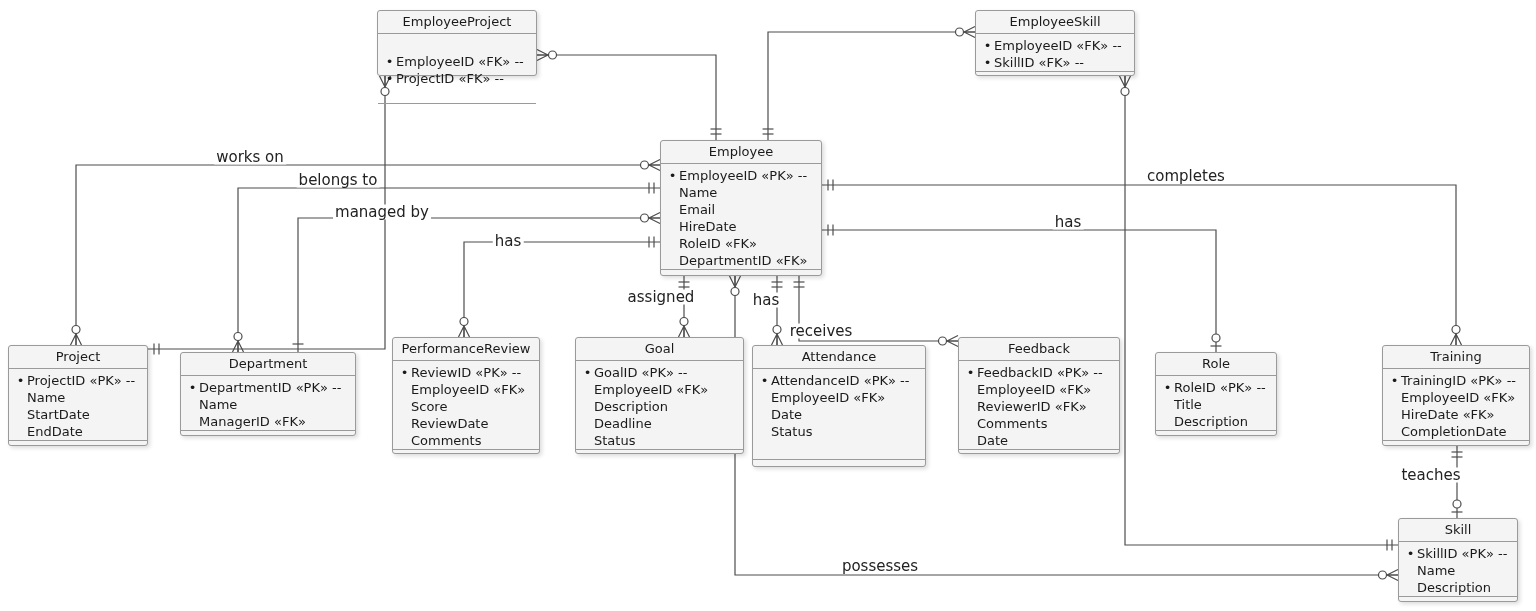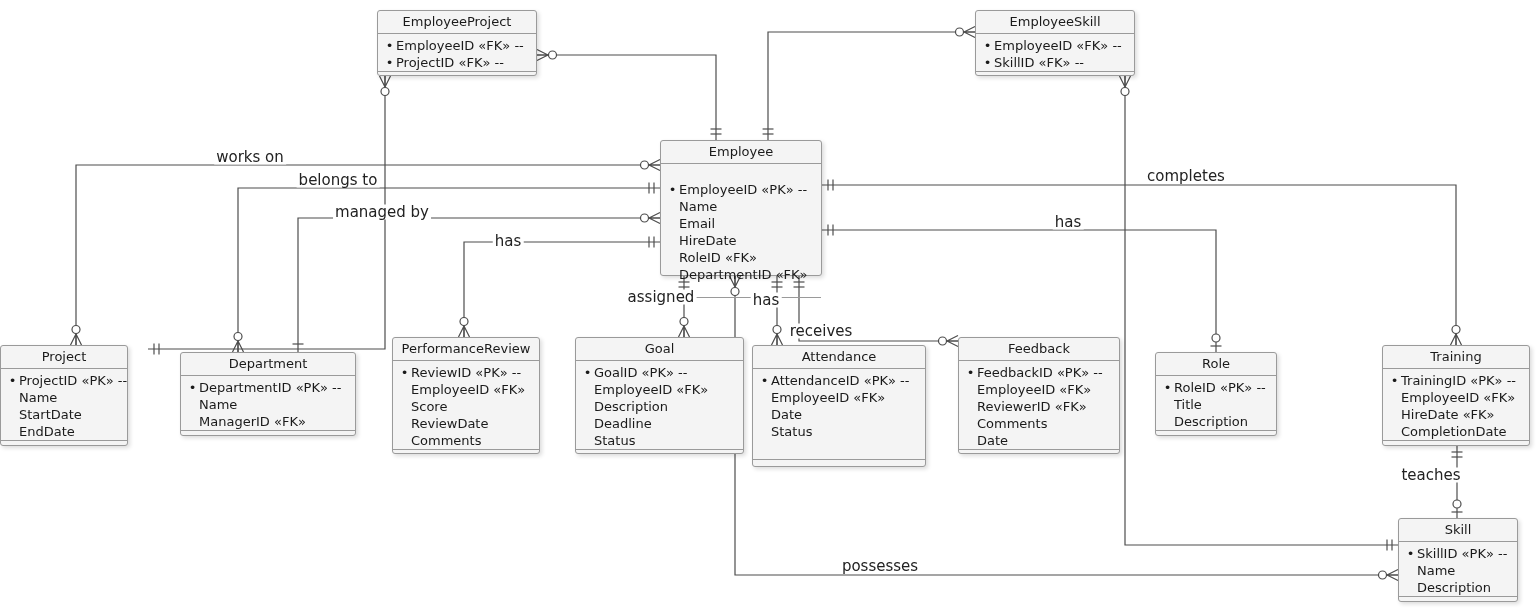--- a/index.html
+++ b/index.html
@@ -103,21 +103,21 @@
       <path d="M833,235.5 L833,224.5" class="ln"></path>
       <path d="M1221.5,346 L1210.5,346" class="ln"></path>
       <circle cx="1216" cy="338" r="4" class="nd"></circle>
       <polyline points="1457,446 1457,518" class="ln"></polyline>
       <path d="M1451.5,452 L1462.5,452" class="ln"></path>
       <path d="M1451.5,457 L1462.5,457" class="ln"></path>
       <path d="M1462.5,512 L1451.5,512" class="ln"></path>
       <circle cx="1457" cy="504" r="4" class="nd"></circle>
     </svg>
 
-  <div class="entity" style="left:377px;top:10px;width:160px;height:66px;">
+  <div class="entity" style="left:377px;top:10px;width:160px;height:66px;gap:16px;">
     <div class="entity-title">EmployeeProject</div>
     <div class="entity-body">
       <div class="attr">
           <span class="b">•</span>
           <span>EmployeeID «FK» --</span>
         </div>
       <div class="attr">
           <span class="b">•</span>
           <span>ProjectID «FK» --</span>
         </div>
@@ -133,21 +133,21 @@
           <span>EmployeeID «FK» --</span>
         </div>
       <div class="attr">
           <span class="b">•</span>
           <span>SkillID «FK» --</span>
         </div>
     </div>
     <div class="entity-footer"></div>
   </div>
 
-  <div class="entity" style="left:660px;top:140px;width:162px;height:136px;gap:14px;">
+  <div class="entity" style="left:660px;top:140px;width:162px;height:136px;">
     <div class="entity-title">Employee</div>
     <div class="entity-body">
       <div class="attr">
           <span class="b">•</span>
           <span>EmployeeID «PK» --</span>
         </div>
       <div class="attr">
           <span class="b"></span>
           <span>Name</span>
         </div>
@@ -164,21 +164,21 @@
           <span>RoleID «FK»</span>
         </div>
       <div class="attr">
           <span class="b"></span>
           <span>DepartmentID «FK»</span>
         </div>
     </div>
     <div class="entity-footer"></div>
   </div>
 
-  <div class="entity" style="left:0;top:345px;width:128px;height:101px;">
+  <div class="entity" style="left:8px;top:345px;width:140px;height:101px;">
     <div class="entity-title">Project</div>
     <div class="entity-body">
       <div class="attr">
           <span class="b">•</span>
           <span>ProjectID «PK» --</span>
         </div>
       <div class="attr">
           <span class="b"></span>
           <span>Name</span>
         </div>

